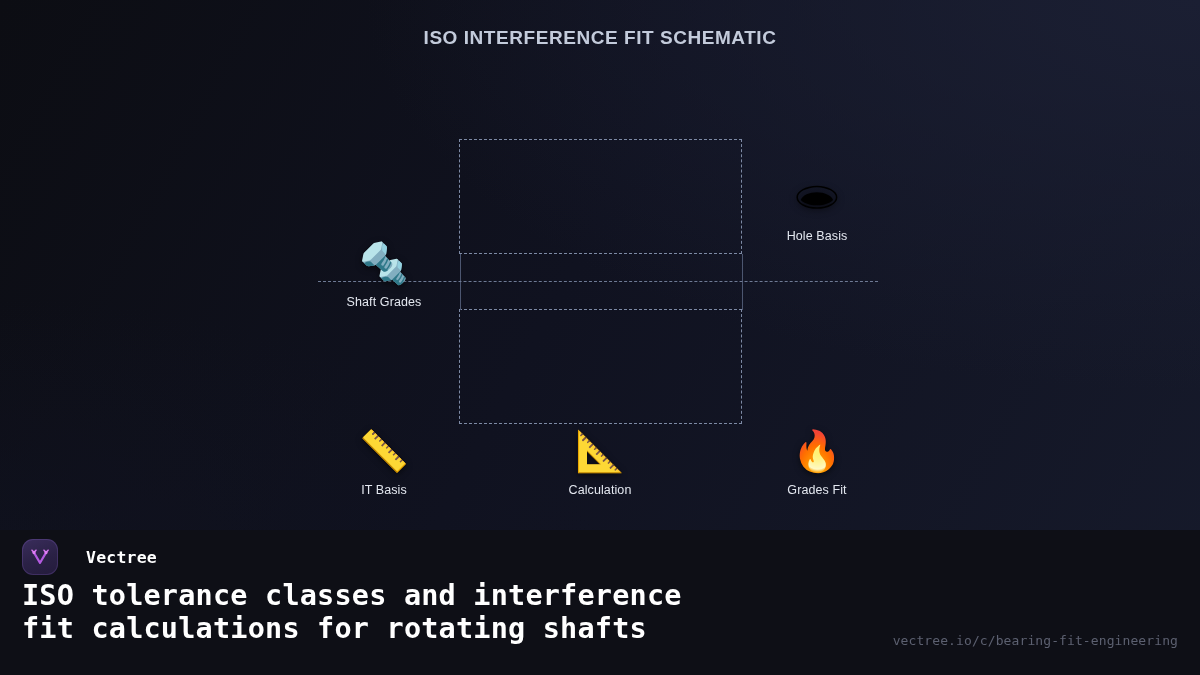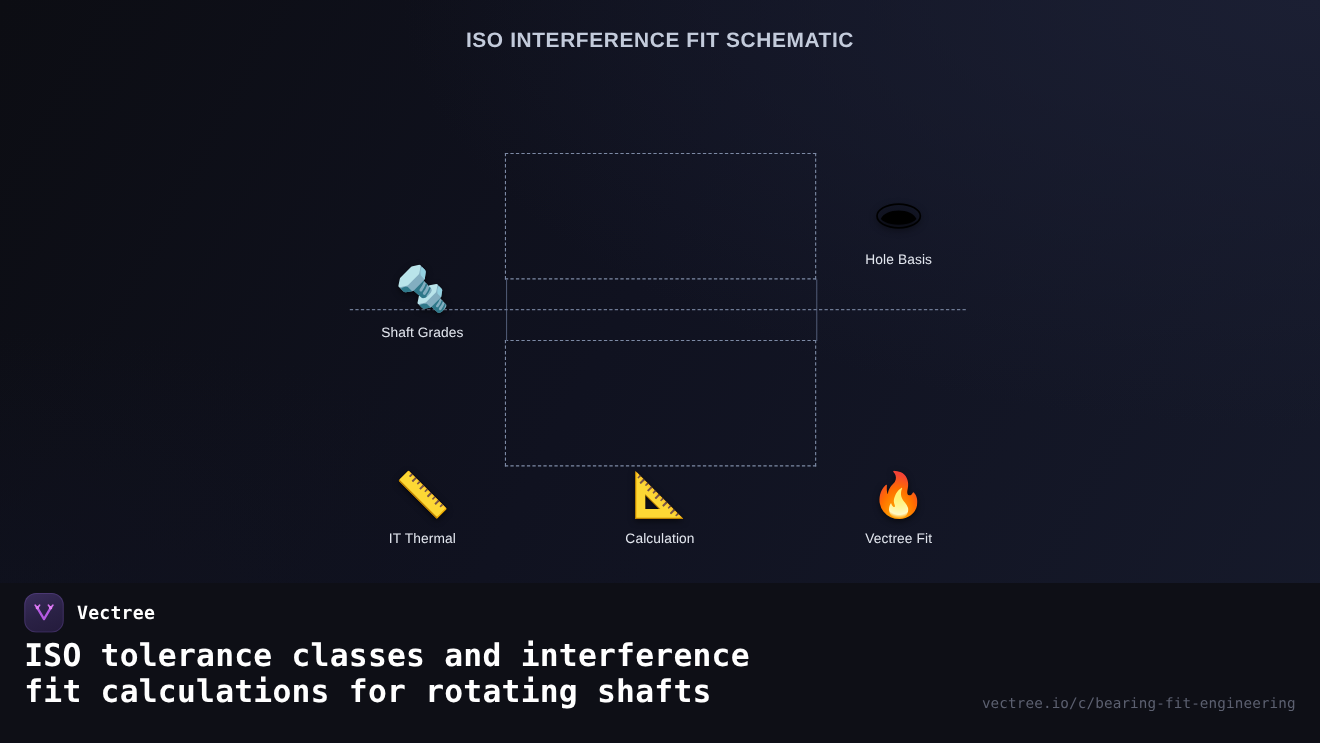--- a/index.html
+++ b/index.html
@@ -142,20 +142,21 @@
     align-items: center;
     justify-content: center;
     box-shadow: 0 0 0 1px rgba(150,110,220,.22) inset;
   }
   #brand-name {
     font-family: "DejaVu Sans Mono", "Liberation Mono", monospace;
     font-size: 16.5px;
     font-weight: bold;
     color: #ffffff;
     letter-spacing: 0.2px;
+    margin-left: 16px;
   }
 
   #caption {
     position: absolute;
     left: 22px;
     top: 49px;
     width: 845px;
     font-family: "DejaVu Sans Mono", "Liberation Mono", monospace;
     font-size: 28.5px;
     font-weight: bold;
@@ -196,31 +197,31 @@
       <span class="node-label">Shaft Grades</span>
     </div>
 
     <div class="node" id="node-hole">
       <span class="node-icon">🕳</span>
       <span class="node-label">Hole Basis</span>
     </div>
 
     <div class="node" id="node-it">
       <span class="node-icon">📏</span>
-      <span class="node-label">IT Thermal</span>
+      <span class="node-label">IT Basis</span>
     </div>
 
     <div class="node" id="node-calc">
       <span class="node-icon">📐</span>
       <span class="node-label">Calculation</span>
     </div>
 
     <div class="node" id="node-thermal">
       <span class="node-icon">🔥</span>
-      <span class="node-label">Vectree Fit</span>
+      <span class="node-label">Grades Fit</span>
     </div>
 
   </div>
 
   <div id="footer">
 
     <div id="brand">
       <span id="brand-logo">
         <svg width="22" height="22" viewBox="0 0 24 24" aria-hidden="true">
           <path d="M5.4 7.2 L12 18.4 L18.6 7.2" fill="none" stroke="#b45ae0" stroke-width="2.3" stroke-linecap="round" stroke-linejoin="round"></path>

